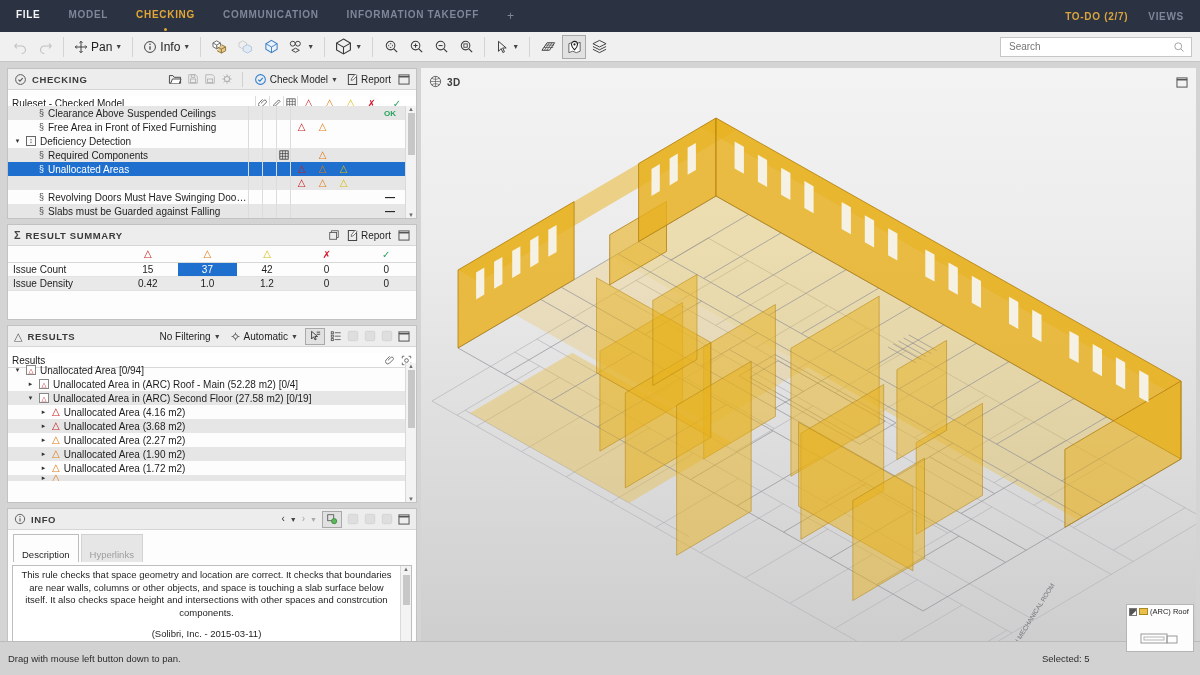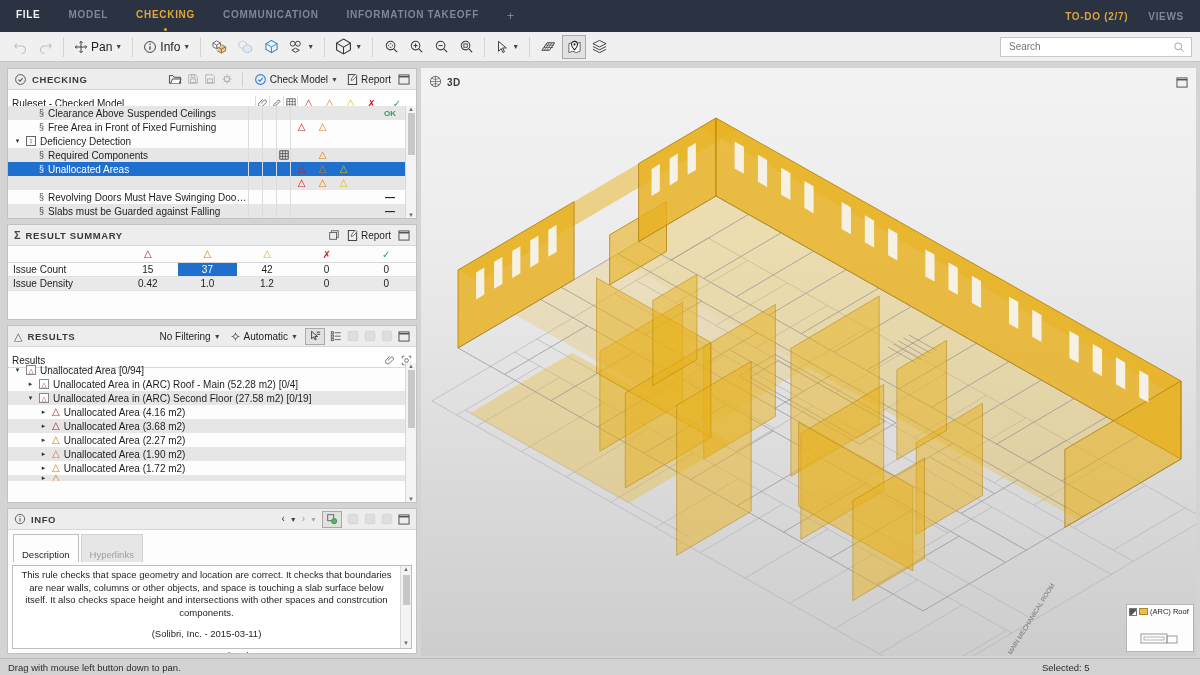--- a/index.html
+++ b/index.html
@@ -94,21 +94,21 @@
   .viewport{position:absolute;left:421px;top:6px;right:4px;bottom:2px;background:linear-gradient(#f3f3f3 0%,#ececec 30%,#d8d8d9 75%,#cdcdce 100%);overflow:hidden;}
   .vhead{position:absolute;top:0;left:0;right:0;height:20px;display:flex;align-items:flex-end;padding:0 8px;gap:5px;z-index:3;}
   .vtitle{font-size:10px;font-weight:bold;color:#3c3c3c;letter-spacing:.5px;}
   .minimap{position:absolute;right:2px;bottom:4px;width:68px;height:48px;background:#fdfdfd;border:1px solid #b5b5b5;z-index:4;}
   .minihead{display:flex;align-items:center;gap:2px;padding:2px 2px 0;font-size:7.5px;color:#222;white-space:nowrap;}
   .minifold{width:9px;height:7px;background:#e8c04a;border:1px solid #a8881f;flex:none;}
   .miniflag{width:8px;height:8px;border:1px solid #777;background:#fff;position:relative;flex:none;overflow:hidden;}
   .miniflag::after{content:"";position:absolute;left:-3px;top:-3px;width:8px;height:8px;background:#555;transform:rotate(45deg);}
 
   
-  .statusbar{position:absolute;left:0;right:0;bottom:0;height:17px;background:#d2d2d3;border-top:1px solid #bbb;
+  .statusbar{position:absolute;left:0;right:0;bottom:0;height:34px;background:#d2d2d3;border-top:1px solid #bbb;
              display:flex;align-items:center;padding:0 8px;font-size:9.5px;color:#2d2d2d;}
   .selcount{position:absolute;left:1042px;}
 
   svg.i{display:block;}
 </style>
 </head>
 <body>
 
 <div class="app">
 

